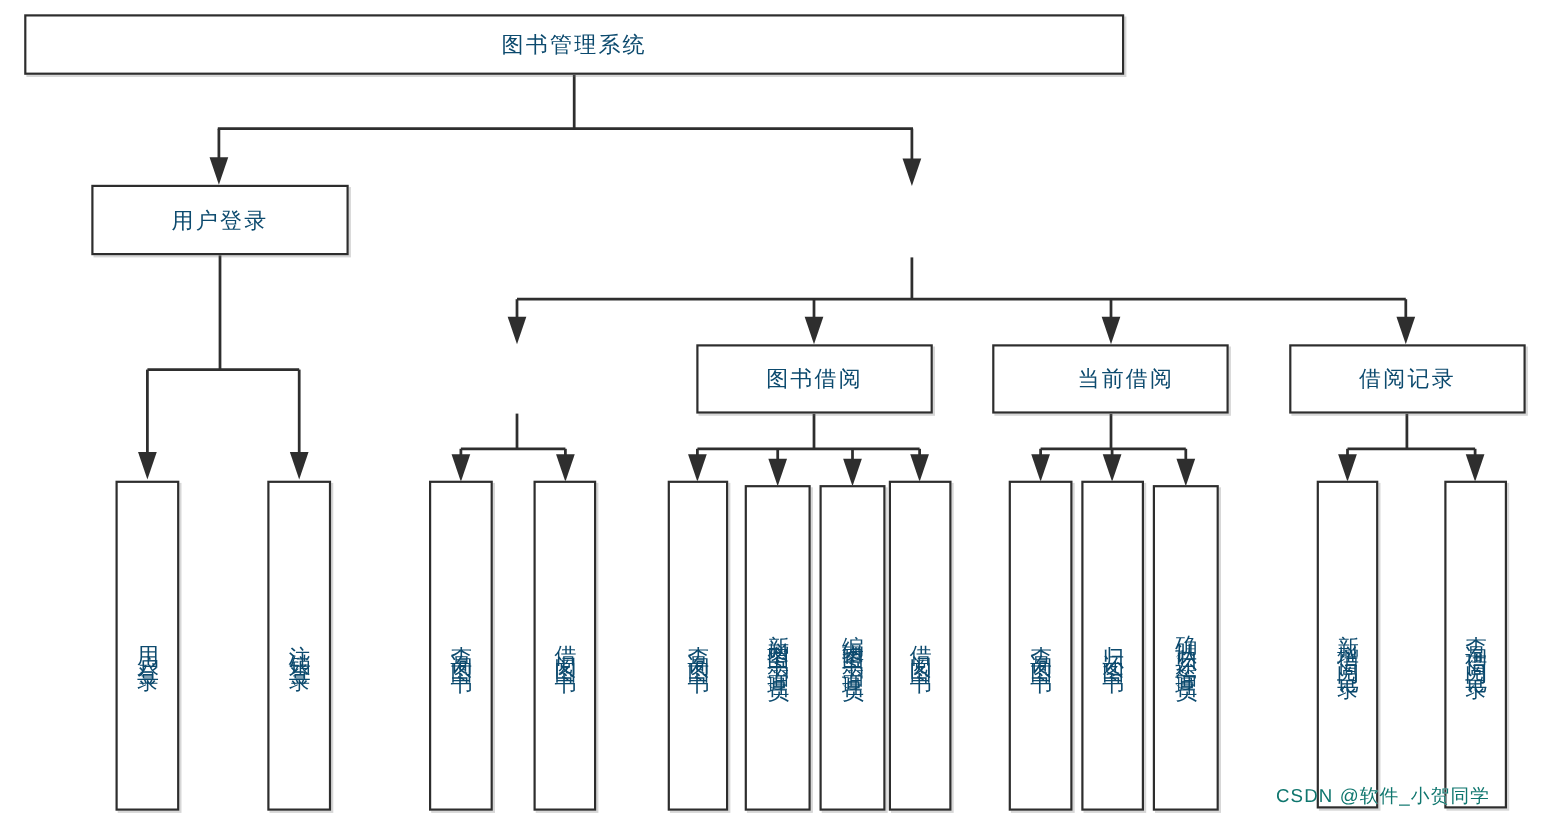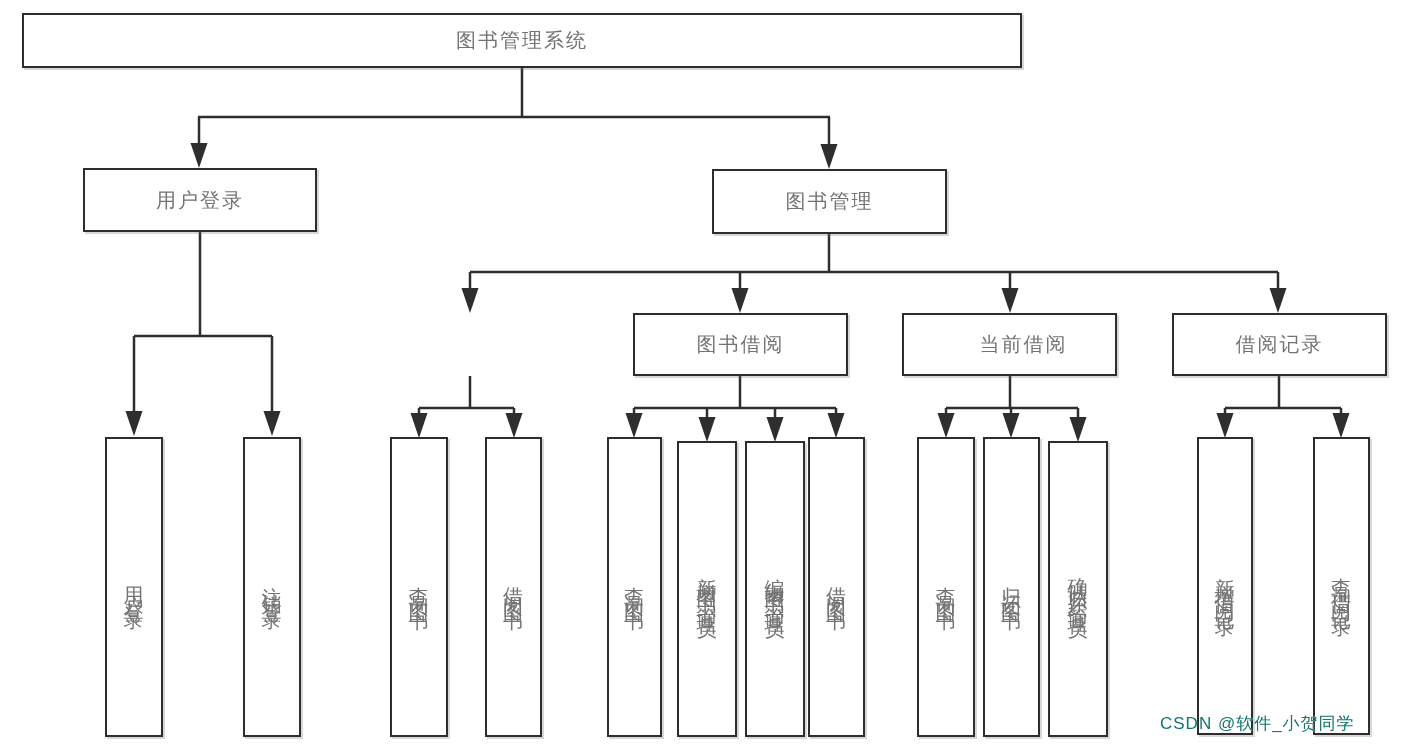--- a/index.html
+++ b/index.html
@@ -10,21 +10,21 @@
     background: #ffffff;
     font-family: "Liberation Sans", "DejaVu Sans", sans-serif;
     overflow: hidden;
   }
   #wires { position: absolute; left: 0; top: 0; z-index: 1; }
   .node {
     position: absolute;
     box-sizing: border-box;
     background: #ffffff;
     border: 2px solid #2d2d2d;
-    color: #737373;
+    color: #0c4a6e;
     display: flex;
     align-items: center;
     justify-content: center;
     z-index: 2;
     box-shadow: 2px 2px 0 rgba(110,110,110,0.28);
   }
   .node.h {
     font-size: 20px;
     letter-spacing: 2px;
     white-space: nowrap;
@@ -114,21 +114,20 @@
       <polygon points="1002.5,413 1019.5,413 1011,438"></polygon>
       <polygon points="1069.5,417 1086.5,417 1078,442"></polygon>
       <polygon points="1216.5,413 1233.5,413 1225,438"></polygon>
       <polygon points="1332.5,413 1349.5,413 1341,438"></polygon>
     </g>
   </svg>
 
   <div class="node h" style="left:22px; top:13px; width:1000px; height:55px;">图书管理系统</div>
 
   <div class="node h" style="left:83px; top:168px; width:234px; height:64px;">用户登录</div>
-  <div class="node h" style="left:712px; top:169px; width:235px; height:65px;">图书管理</div>
 
   <div class="node h" style="left:633px; top:313px; width:215px; height:63px;">图书借阅</div>
   <div class="node h" style="left:902px; top:313px; width:215px; height:63px;padding-left:28px;">当前借阅</div>
   <div class="node h" style="left:1172px; top:313px; width:215px; height:63px;">借阅记录</div>
 
   <div class="node v" style="left:105px; top:437px; width:58px; height:300px;">用户登录</div>
   <div class="node v" style="left:243px; top:437px; width:58px; height:300px;">注销登录</div>
 
   <div class="node v" style="left:390px; top:437px; width:58px; height:300px;">查询图书</div>
   <div class="node v" style="left:485px; top:437px; width:57px; height:300px;">借阅图书</div>

